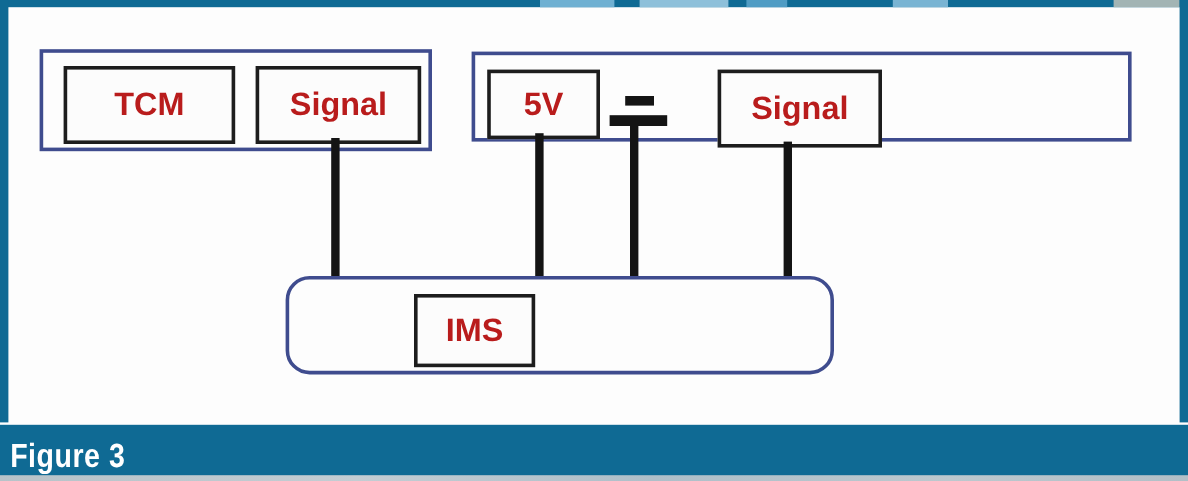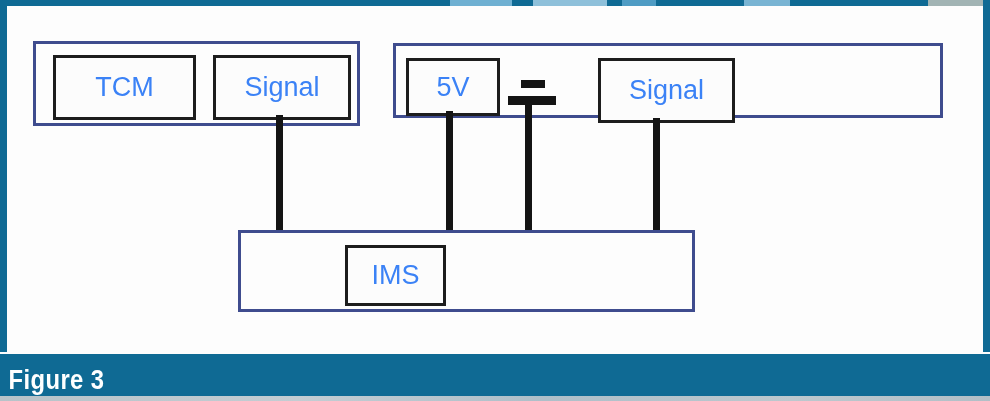--- a/index.html
+++ b/index.html
@@ -47,28 +47,28 @@
     background: linear-gradient(90deg, #b7c3c9 0%, #c3cdd3 30%, #aebfc9 55%, #bcc8ce 80%, #b2bfc7 100%);
   }
   
   .container {
     position: absolute;
     border: 3px solid var(--container-border, #3f4c8e);
     background: #fdfdfd;
   }
   .tcm-container { left: 33px; top: 41px; width: 327px; height: 85px; }
   .ecm-container { left: 393px; top: 43px; width: 550px; height: 75px; }
-  .ims-container { left: 238px; top: 230px; width: 457px; height: 82px; }
+  .ims-container { left: 238px; top: 230px; width: 457px; height: 82px; border-radius: 20px; }
   
   .box {
     position: absolute;
     border: 3px solid var(--box-border, #1d1d1d);
     background: #fcfcfc;
     display: flex; align-items: center; justify-content: center;
-    font-size: 27px; font-weight: 400; color: #3b82f6;
+    font-size: 27px; font-weight: 700; color: #b91c1c;
   }
   .tcm-box        { left: 17px;  top: 11px; width: 143px; height: 65px; }
   .tcm-signal-box { left: 177px; top: 11px; width: 138px; height: 65px; }
   .supply-box     { left: 10px;  top: 12px; width: 94px;  height: 58px; }
   .ecm-signal-box { left: 202px; top: 12px; width: 137px; height: 65px; }
   .ecm-box        { left: 367px; top: 12px; width: 138px; height: 65px; }
   .ims-box        { left: 104px; top: 12px; width: 101px; height: 61px; }
   
   .ground-bar-short {
     position: absolute; left: 125px; top: 34px; width: 24px; height: 8px;

